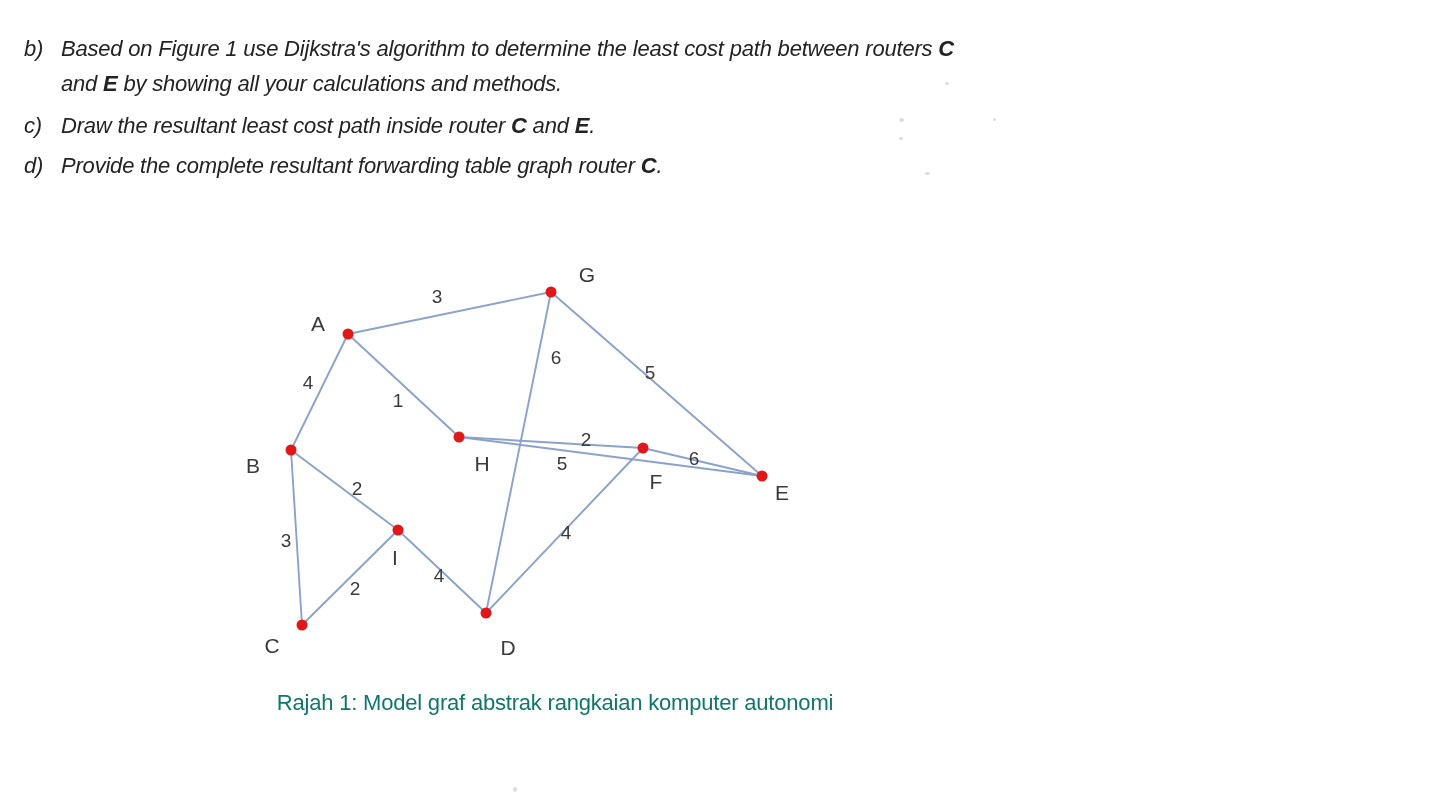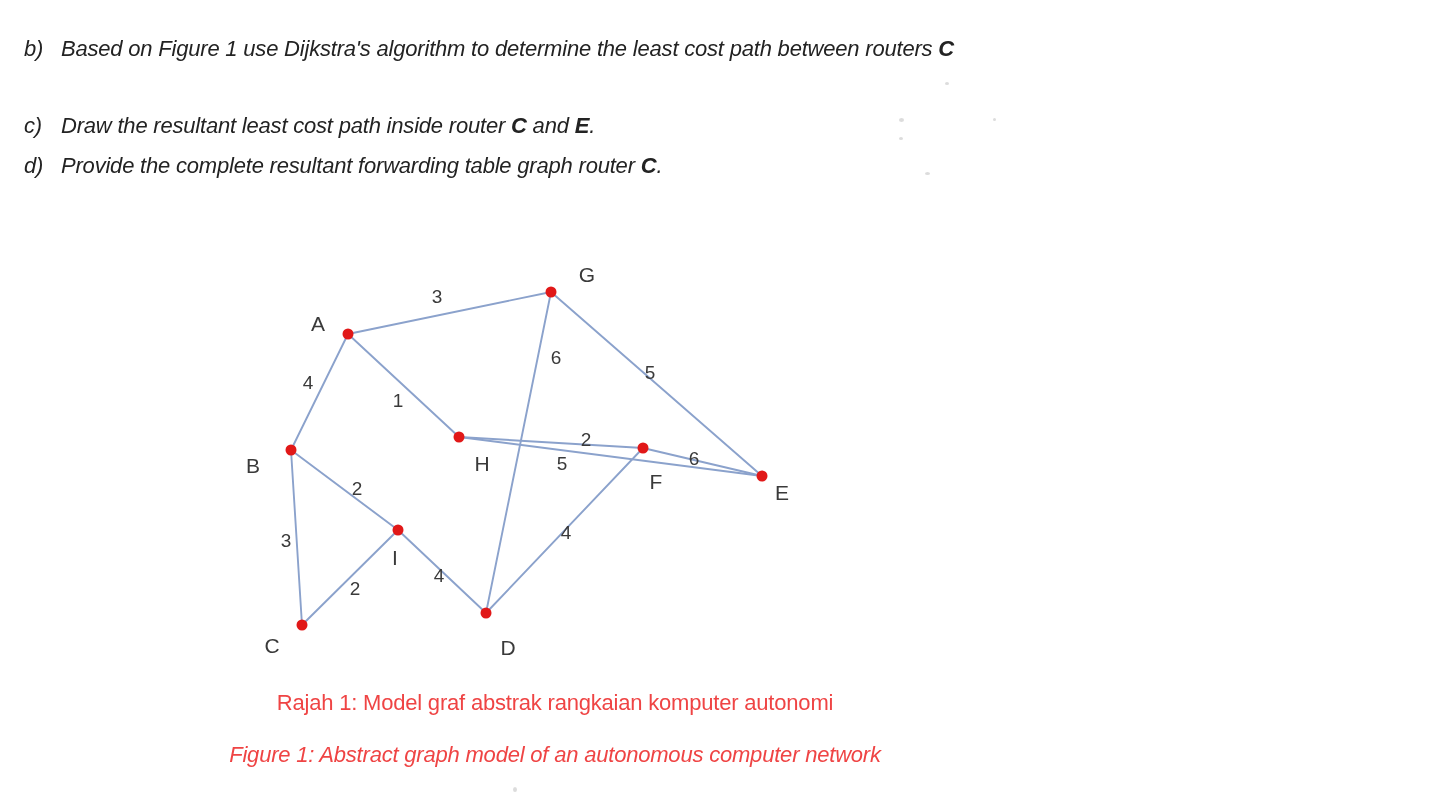--- a/index.html
+++ b/index.html
@@ -19,36 +19,37 @@
   .q-line{line-height:35px;white-space:nowrap;}
   .q .bold{font-weight:bold;}
   #q-b{top:31px;}
   #q-c{top:108px;}
   #q-d{top:148px;}
   
   #graph{position:absolute;left:0;top:0;}
   
   .caption{
     position:absolute;left:0;width:1110px;text-align:center;
-    color:#ef4444;font-size:22px;letter-spacing:-0.2px;
+    color:#0f766e;font-size:22px;letter-spacing:-0.2px;
   }
   .caption-my{top:690px;}
   .caption-en{top:742px;font-style:italic;}
   
   .artifact{position:absolute;background:#8a8a8a;opacity:.3;border-radius:50%;}
 </style>
 </head>
 <body>
 
 <div class="page">
 
   <div class="q" id="q-b">
     <span class="q-label">b)</span>
     <div class="q-text">
       <div class="q-line"><span>Based on Figure 1 use Dijkstra's algorithm to determine the least cost path between routers </span><span class="bold">C</span></div>
+      <div class="q-line"><span>and </span><span class="bold">E</span><span> by showing all your calculations and methods.</span></div>
     </div>
   </div>
 
   <div class="q" id="q-c">
     <span class="q-label">c)</span>
     <div class="q-text">
       <div class="q-line"><span>Draw the resultant least cost path inside router </span><span class="bold">C</span><span> and </span><span class="bold">E</span><span>.</span></div>
     </div>
   </div>
 
@@ -100,21 +101,20 @@
       <text x="656" y="481" fill="#3A3A3A" font-size="21" text-anchor="middle" dominant-baseline="central" font-family="&quot;Liberation Sans&quot;, sans-serif">F</text>
       <circle cx="551" cy="292" r="5.5" fill="#E11818"></circle>
       <text x="587" y="274" fill="#3A3A3A" font-size="21" text-anchor="middle" dominant-baseline="central" font-family="&quot;Liberation Sans&quot;, sans-serif">G</text>
       <circle cx="459" cy="437" r="5.5" fill="#E11818"></circle>
       <text x="482" y="463" fill="#3A3A3A" font-size="21" text-anchor="middle" dominant-baseline="central" font-family="&quot;Liberation Sans&quot;, sans-serif">H</text>
       <circle cx="398" cy="530" r="5.5" fill="#E11818"></circle>
       <text x="395" y="557" fill="#3A3A3A" font-size="21" text-anchor="middle" dominant-baseline="central" font-family="&quot;Liberation Sans&quot;, sans-serif">I</text>
     </svg>
 
   <div class="caption caption-my">Rajah 1: Model graf abstrak rangkaian komputer autonomi</div>
-  <div class="caption caption-en">Figure 1: Abstract graph model of an autonomous computer network</div>
 
   <div id="artifacts">
       <div class="artifact" style="left: 945px; top: 82px; width: 4px; height: 3px;"></div>
       <div class="artifact" style="left: 899px; top: 118px; width: 5px; height: 4px;"></div>
       <div class="artifact" style="left: 993px; top: 118px; width: 3px; height: 3px;"></div>
       <div class="artifact" style="left: 899px; top: 137px; width: 4px; height: 3px;"></div>
       <div class="artifact" style="left: 925px; top: 172px; width: 5px; height: 3px;"></div>
       <div class="artifact" style="left: 513px; top: 787px; width: 4px; height: 5px;"></div>
     </div>
 

